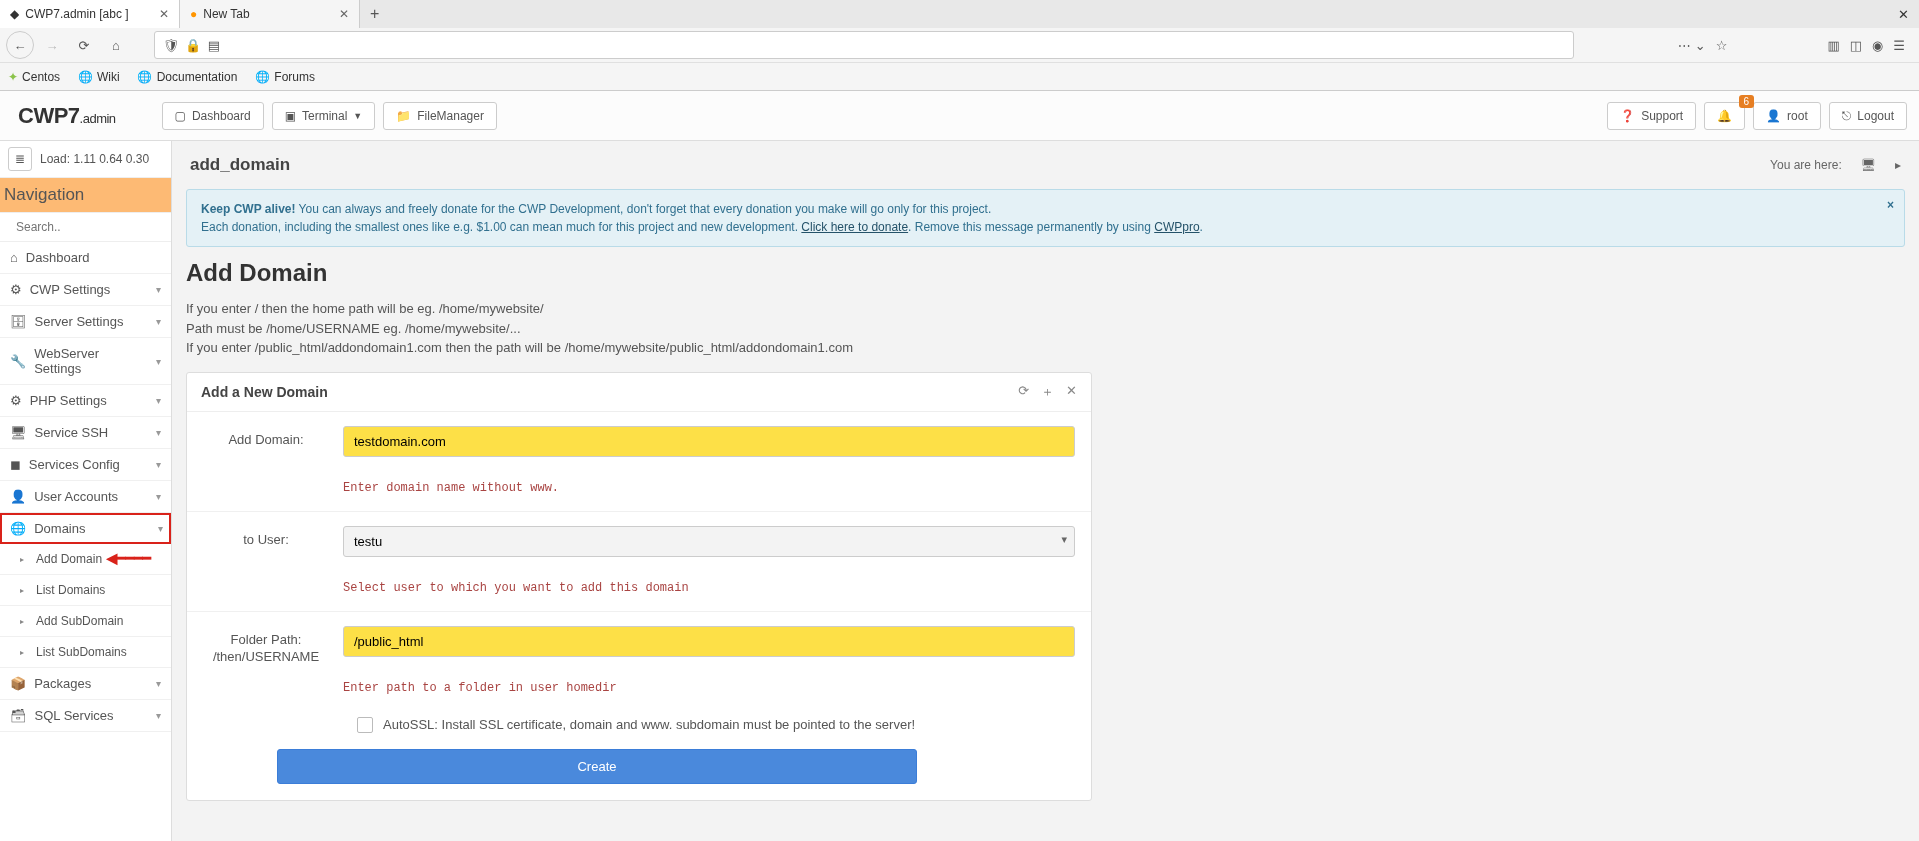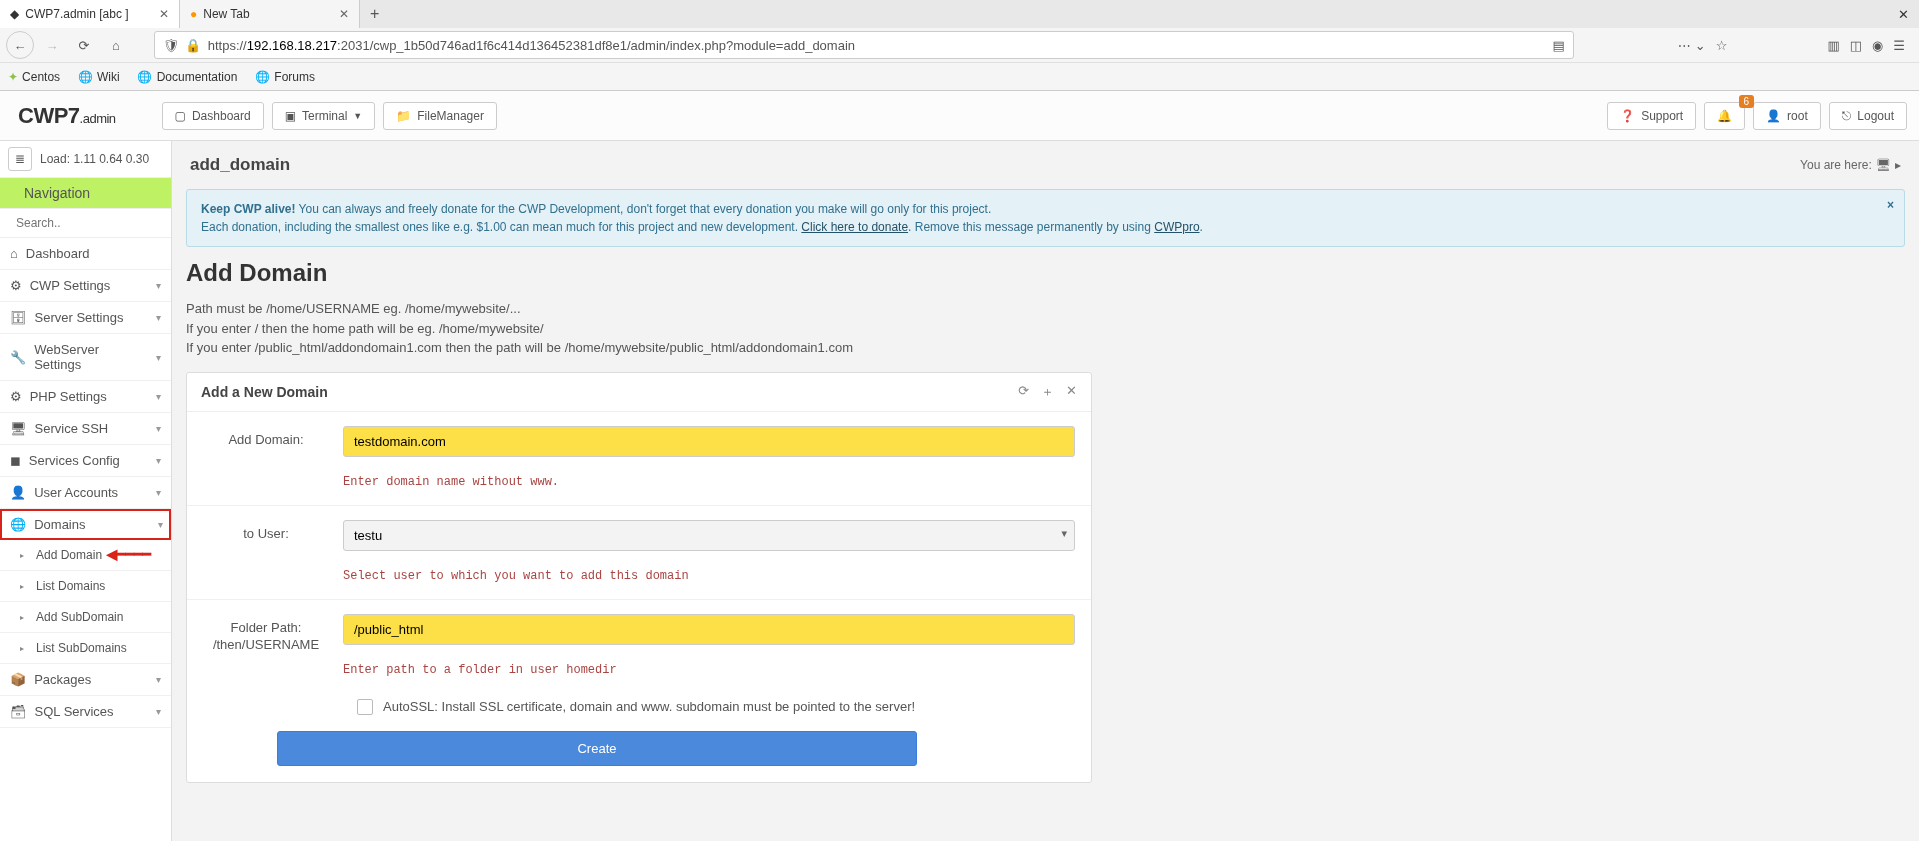--- a/index.html
+++ b/index.html
@@ -34,35 +34,35 @@
 .notif-badge { position: relative; }
 .notif-badge .count { position: absolute; top: -8px; right: -10px; background: #e67e22; color: #fff; border-radius: 3px; font-size: 10px; padding: 1px 5px; }
 
 
 .body-wrap { display: flex; height: calc(841px - 28px - 34px - 28px - 50px); }
 
 
 .sidebar { width: 172px; background: #fff; border-right: 1px solid #ddd; display: flex; flex-direction: column; }
 .load-row { display: flex; align-items: center; padding: 6px 8px; border-bottom: 1px solid #eee; font-size: 12px; color: #555; gap: 8px; }
 .load-icon { width: 24px; height: 24px; border: 1px solid #ccc; border-radius: 3px; display: flex; align-items: center; justify-content: center; }
-.nav-title { padding: 7px 24px; font-size: 14px; color: #555; background: #bef264; border-bottom: 1px solid #eee; }
+.nav-title { padding: 7px 4px; font-size: 17px; color: #555; background: #fdba74; border-bottom: 1px solid #eee; }
 .search-box { border: none; border-bottom: 1px solid #eee; padding: 7px 16px; font-size: 12px; width: 100%; outline: none; }
 .nav-list { list-style: none; overflow-y: auto; }
 .nav-item { display: flex; align-items: center; padding: 8px 10px; font-size: 13px; color: #555; border-bottom: 1px solid #f0f0f0; cursor: pointer; gap: 8px; }
 .nav-item .chev { margin-left: auto; font-size: 10px; color: #999; }
 .nav-item.highlight { border: 2px solid #d9221a; padding: 6px 8px; }
 .nav-sub { padding-left: 20px; font-size: 12px; position: relative; }
 .nav-sub .bullet { font-size: 8px; color: #888; margin-right: 4px; }
 .arrow-annot { position: absolute; right: 20px; top: 6px; color: #d9221a; font-size: 14px; font-weight: bold; }
 
 
 .main { flex: 1; background: #f3f3f3; overflow-y: auto; padding-bottom: 20px; }
 .crumb-row { display: flex; align-items: center; padding: 14px 18px; }
 .crumb-title { font-size: 17px; font-weight: bold; color: #444; }
-.crumb-right { margin-left: auto; font-size: 12px; color: #666; display: flex; align-items: center; gap: 4px; }
+.crumb-right { margin-left: auto; font-size: 12px; color: #666; display: flex; align-items: center; gap: 19px; }
 
 .alert { margin: 0 14px 12px; padding: 10px 14px; background: #e4f1f6; border: 1px solid #b9dbe8; border-radius: 3px; font-size: 12px; color: #31708f; position: relative; line-height: 1.5; }
 .alert .close-alert { position: absolute; right: 10px; top: 6px; color: #31708f; cursor: pointer; font-weight: bold; }
 .alert a { color: #245269; }
 
 .section-heading { margin: 0 14px 12px; font-size: 24px; font-weight: bold; color: #333; }
 .hint-block { margin: 0 14px 14px; font-size: 13px; color: #555; line-height: 1.5; }
 
 .panel { margin: 0 14px; background: #fff; border: 1px solid #ddd; border-radius: 3px; width: 906px; }
 .panel-head { display: flex; align-items: center; padding: 10px 14px; border-bottom: 1px solid #eee; }
@@ -71,21 +71,21 @@
 .panel-tools span { cursor: pointer; }
 
 .form-row { display: flex; padding: 14px 16px 6px; border-bottom: 1px solid #f0f0f0; }
 .form-row.noborder { border-bottom: none; }
 .form-label { width: 140px; text-align: center; font-size: 13px; color: #555; padding-right: 14px; padding-top: 6px; }
 .form-field { flex: 1; }
 .form-control { width: 100%; border: 1px solid #ccc; border-radius: 3px; padding: 7px 10px; font-size: 13px; background: #fde047; }
 select.form-control { appearance: none; background: #f3f3f3; }
 .select-wrap { position: relative; }
 .select-wrap::after { content: "▾"; position: absolute; right: 8px; top: 7px; font-size: 11px; color: #666; pointer-events: none; }
-.help-text { font-family: "Courier New", monospace; font-size: 12px; color: #a94442; margin: 18px 0 10px; }
+.help-text { font-family: "Courier New", monospace; font-size: 12px; color: #a94442; margin: 24px 0 10px; }
 .checkbox-row { display: flex; align-items: center; padding: 6px 16px 16px 170px; gap: 10px; font-size: 13px; color: #555; }
 .checkbox-box { width: 16px; height: 16px; border: 1px solid #bbb; border-radius: 2px; }
 
 .submit-row { padding: 0 16px 16px 90px; }
 .btn-primary { background: #4a89dc; color: #fff; border: 1px solid #3b7dd8; border-radius: 3px; padding: 9px 0; width: 640px; font-size: 13px; cursor: pointer; }
 
 .icon { display: inline-block; }
 </style>
 </head>
 <body>
@@ -107,23 +107,20 @@
   </div>
 
   <div class="nav-bar">
     <div class="nav-btn" style="border:1px solid #ccc; border-radius:50%;">←</div>
     <div class="nav-btn" style="color:#bbb">→</div>
     <div class="nav-btn">⟳</div>
     <div class="nav-btn">⌂</div>
     <div class="url-area">
       <span>🛡</span>
       <span style="color:#c09820">🔒</span>
-      <span class="url-text">
-        <span>https://</span><span class="host">192.168.18.217</span><span>:2031/cwp_1b50d746ad1f6c414d136452381df8e1/admin/index.php?module=add_domain</span>
-      </span>
       <span>▤</span>
     </div>
     <span>⋯</span>
     <div class="right-icons">
       <span>⌄</span>
       <span>☆</span>
       <span style="width:80px"></span>
       <span>▥</span>
       <span>◫</span>
       <span>◉</span>
@@ -283,22 +280,22 @@
 
     <div class="alert">
       <span class="close-alert">×</span>
       <b>Keep CWP alive!</b><span> You can always and freely donate for the CWP Development, don't forget that every donation you make will go only for this project.</span><br>
       <span>Each donation, including the smallest ones like e.g. $1.00 can mean much for this project and new development. </span><a href="#">Click here to donate</a><span>. Remove this message permanently by using </span><a href="#">CWPpro</a><span>.</span>
     </div>
 
     <h2 class="section-heading">Add Domain</h2>
 
     <div class="hint-block">
+      <div>If you enter / then the home path will be eg. /home/mywebsite/</div>
       <div>Path must be /home/USERNAME eg. /home/mywebsite/...</div>
-      <div>If you enter / then the home path will be eg. /home/mywebsite/</div>
       <div>If you enter /public_html/addondomain1.com then the path will be /home/mywebsite/public_html/addondomain1.com</div>
     </div>
 
     <div class="panel">
       <div class="panel-head">
         <div class="panel-title">Add a New Domain</div>
         <div class="panel-tools">
           <span>⟳</span>
           <span>＋</span>
           <span>✕</span>

